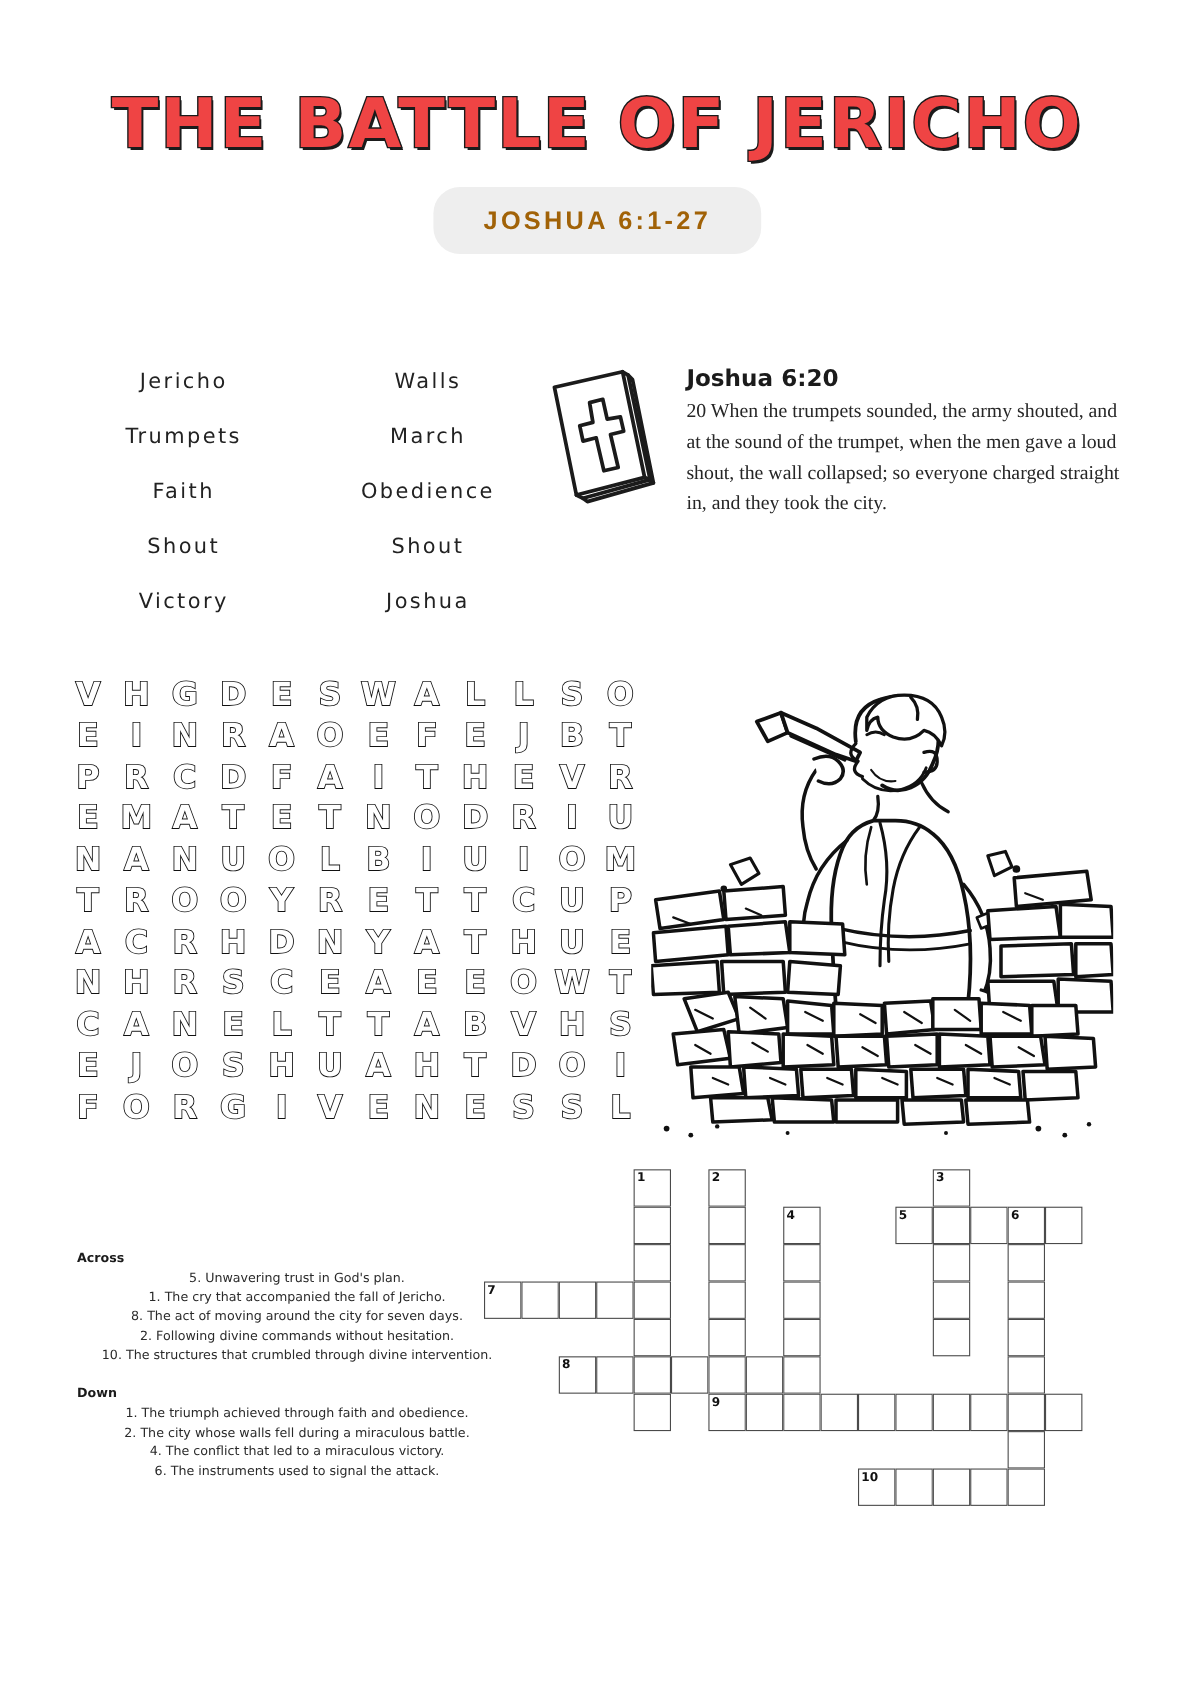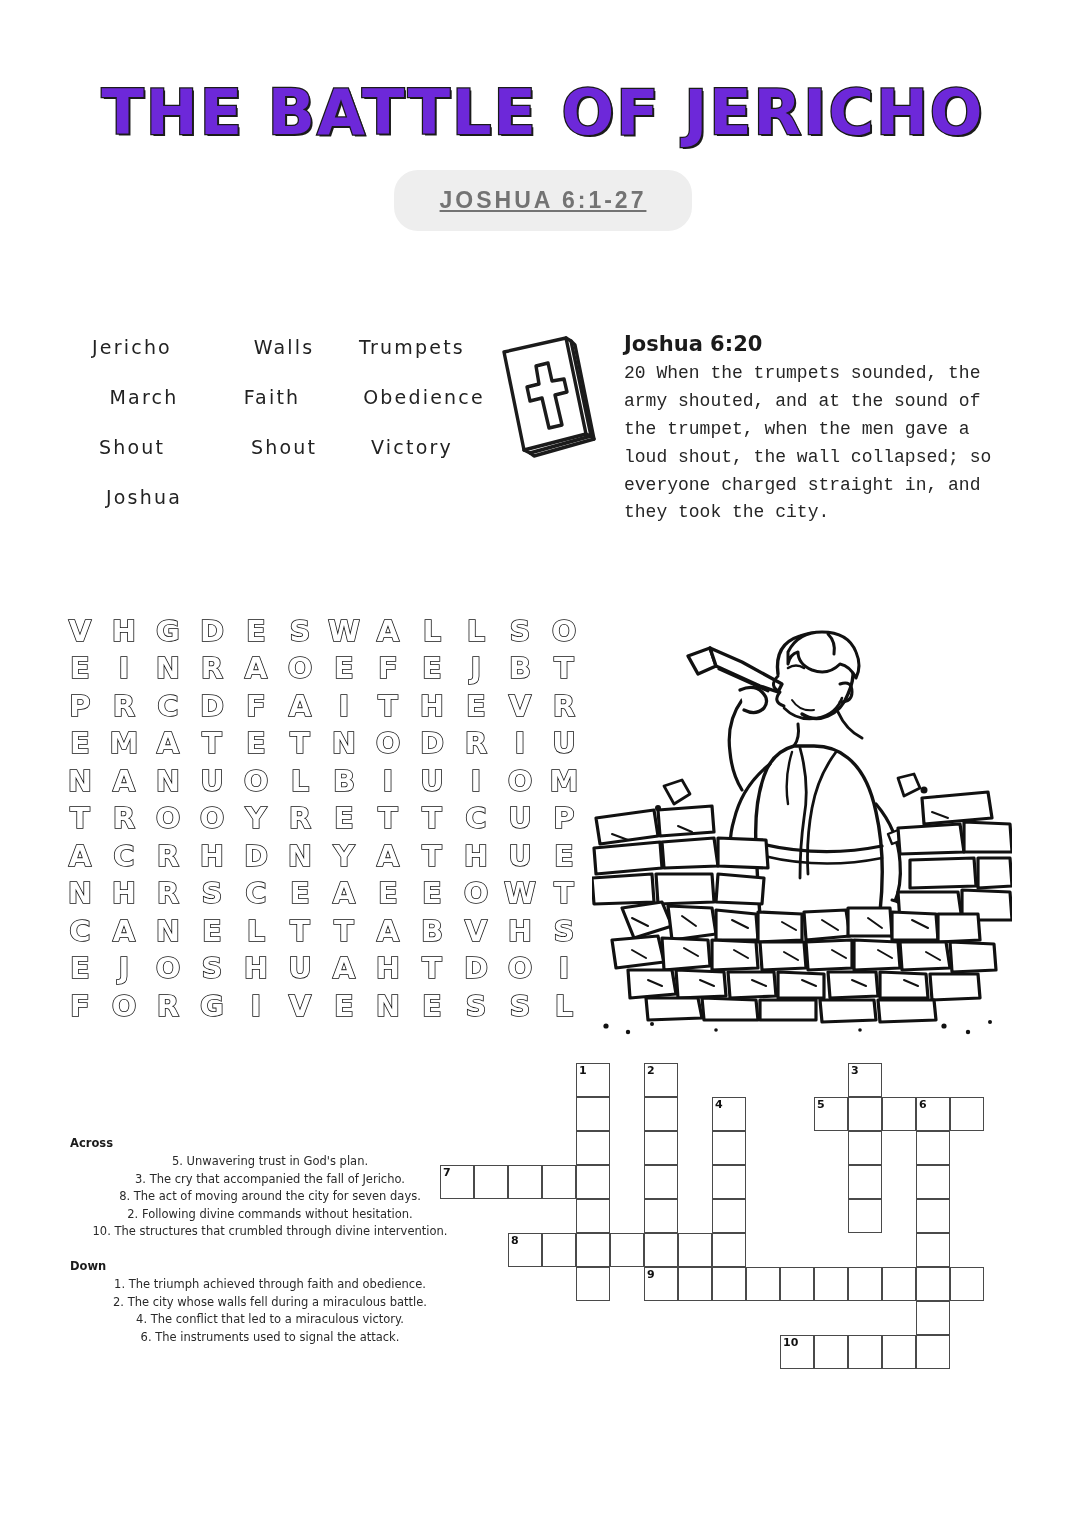--- a/index.html
+++ b/index.html
@@ -14,46 +14,45 @@
   }
 
   
   .header { padding-top:82px; text-align:center; }
   .title {
     font-size:62px;
     font-weight:bold;
     letter-spacing:2px;
     line-height:1;
     margin:0;
-    color:#6d28d9;
+    color:#ef4444;
     -webkit-text-stroke:2.5px #1b1b1b;
     paint-order:stroke fill;
     text-shadow:
        2px 2px 0 #1b1b1b,
       -0.5px 0 0 #1b1b1b;
     font-family:"DejaVu Sans", sans-serif;
   }
   .subtitle-wrap { margin-top:26px; display:flex; justify-content:center; }
   .subtitle {
     background:#eeeeee;
     border-radius:24px;
     padding:17px 46px;
     font-size:23px;
     font-weight:bold;
     letter-spacing:3px;
-    color:#737373;
-    text-decoration:underline;
+    color:#a16207;
   }
 
   
   .wordlist {
     position:absolute; left:62px; top:336px;
     width:420px;
     display:grid;
-    grid-template-columns:1fr 1fr 1fr;
+    grid-template-columns:1fr 1fr;
     row-gap:28px;
   }
   .word {
     text-align:center;
     font-size:19px;
     letter-spacing:2.2px;
     font-family:"DejaVu Sans", sans-serif;
     color:#222;
   }
   .word.right { transform:translateX(12px); }
@@ -65,21 +64,21 @@
     display:flex; gap:22px;
   }
   .bible-icon { flex:0 0 112px; padding-top:4px; }
   .verse-text { flex:1; padding-top:10px; }
   .verse-ref {
     font-size:21px; font-weight:bold; margin:0 0 4px 0;
     font-family:"DejaVu Sans", sans-serif;
   }
   .verse-body {
     font-size:18px; line-height:1.55; margin:0;
-    font-family:Liberation Mono, monospace;
+    font-family:Liberation Serif, serif;
     color:#262626;
   }
 
   
   .wordsearch {
     position:absolute; left:58px; top:612px;
     width:528px;
     display:grid;
     grid-template-columns:repeat(12, 44px);
     grid-auto-rows:37.5px;
@@ -435,21 +434,21 @@
       <circle cx="124" cy="418" r="1.8"></circle>
         <circle cx="268" cy="418" r="1.8"></circle>
     </g>
   </svg>
 </div>
 
 <div class="clues">
   <p class="clue-head">Across</p>
   <ul class="clue-list">
       <li class="clue-item">5. Unwavering trust in God's plan.</li>
-      <li class="clue-item">3. The cry that accompanied the fall of Jericho.</li>
+      <li class="clue-item">1. The cry that accompanied the fall of Jericho.</li>
       <li class="clue-item">8. The act of moving around the city for seven days.</li>
       <li class="clue-item">2. Following divine commands without hesitation.</li>
       <li class="clue-item">10. The structures that crumbled through divine intervention.</li>
     </ul>
   <p class="clue-head">Down</p>
   <ul class="clue-list">
       <li class="clue-item">1. The triumph achieved through faith and obedience.</li>
       <li class="clue-item">2. The city whose walls fell during a miraculous battle.</li>
       <li class="clue-item">4. The conflict that led to a miraculous victory.</li>
       <li class="clue-item">6. The instruments used to signal the attack.</li>

